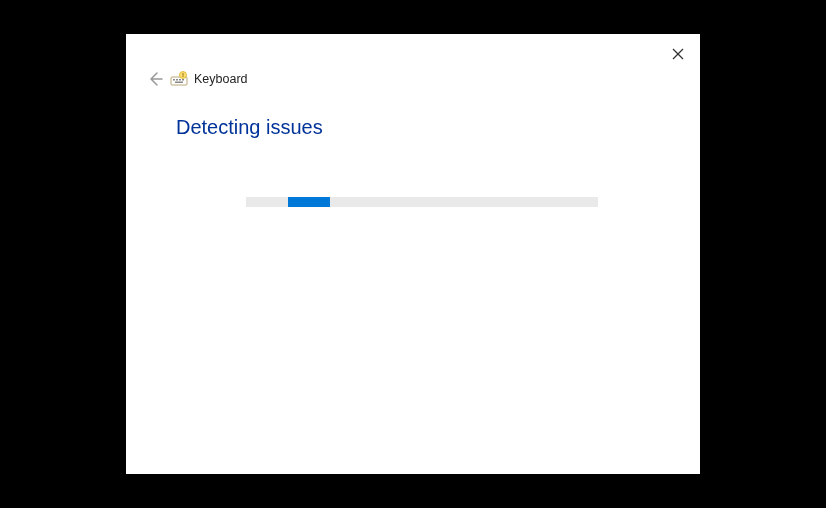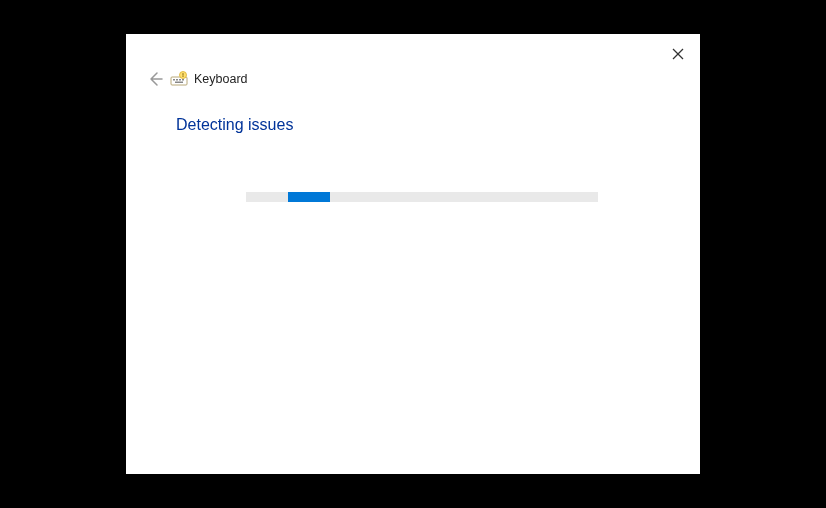--- a/index.html
+++ b/index.html
@@ -70,21 +70,21 @@
     }
     .title {
       font-size: 12.5px;
       color: #222;
     }
     .content {
       flex: 1;
       padding: 18px 50px 0 50px;
     }
     .heading {
-      font-size: 16px;
+      font-size: 20px;
       color: #003399;
       font-weight: 400;
       margin-bottom: 58px;
     }
     .progress-wrap {
       margin-left: 70px;
       width: 352px;
       height: 10px;
       background: #e9e9e9;
       position: relative;

